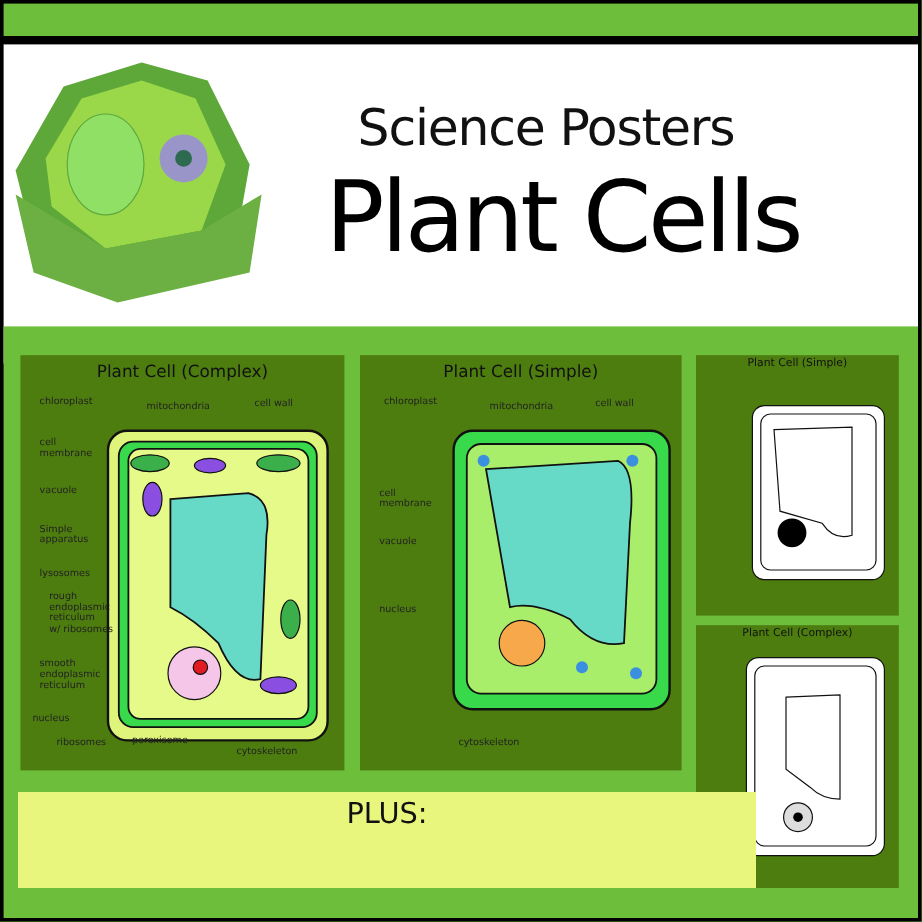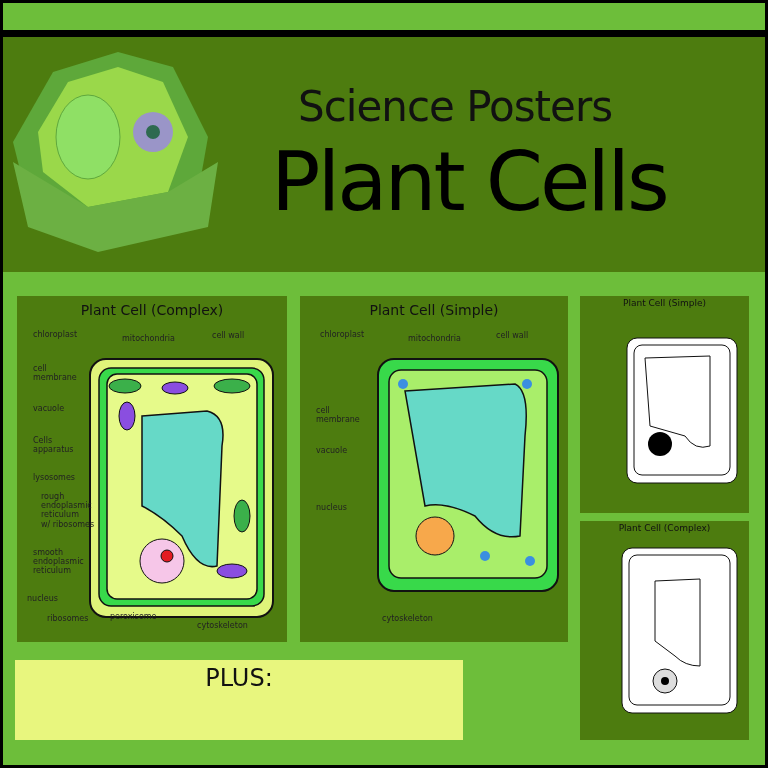--- a/index.html
+++ b/index.html
@@ -1,26 +1,26 @@
 <!DOCTYPE html>
 <html><head>
 <meta charset="utf-8">
 <style>
 *{box-sizing:border-box;margin:0;padding:0}
 body{width:768px;height:768px;overflow:hidden;background:#000;font-family:"DejaVu Sans",sans-serif;position:relative}
 .topband{position:absolute;left:3px;top:3px;width:762px;height:27px;background:#6dbe3a}
-.header{position:absolute;left:3px;top:37px;width:762px;height:266px;background:#4d7c0f}
+.header{position:absolute;left:3px;top:37px;width:762px;height:266px;background:#ffffff}
 .bottom{position:absolute;left:3px;top:272px;width:762px;height:493px;background:#6dbe3a}
 .t1{position:absolute;left:295px;top:45px;font-size:42px;letter-spacing:-1px;color:#111}
 .t2{position:absolute;left:268px;top:100px;font-size:82px;letter-spacing:-3px;color:#000;line-height:1.1}
 .t3{position:absolute;left:385px;top:207px;font-size:25px;color:#111;letter-spacing:-0.5px}
 .card{position:absolute;background:#4d7c0f}
 .ctitle{position:absolute;left:0;right:0;text-align:center;font-size:14px;color:#111}
 .lbl{position:absolute;font-size:8px;color:#222;line-height:1.15}
-.plus{position:absolute;left:15px;top:660px;width:448px;height:80px;background:#e8f67e;text-align:center;color:#111}
+.plus{position:absolute;left:15px;top:660px;width:615px;height:80px;background:#e8f67e;text-align:center;color:#111}
 .plus .p1{font-size:24px;margin-top:4px}
 .plus .p2{font-size:24px;letter-spacing:-0.5px}
 svg{position:absolute}
 </style>
 </head>
 <body>
 
 <div class="topband"></div>
 <div class="header">
   <svg style="left:5px;top:5px" width="225" height="215" viewBox="0 0 225 215">
@@ -51,21 +51,21 @@
     <ellipse cx="40" cy="60" rx="8" ry="14" fill="#8a4ee0" stroke="#111"></ellipse>
     <ellipse cx="145" cy="215" rx="15" ry="7" fill="#8a4ee0" stroke="#111"></ellipse>
     <ellipse cx="155" cy="160" rx="8" ry="16" fill="#3bb04a" stroke="#111"></ellipse>
   </svg>
   <div class="lbl" style="left:16px;top:34px">chloroplast</div>
   <div class="lbl" style="left:105px;top:38px">mitochondria</div>
   <div class="lbl" style="left:195px;top:35px">cell wall</div>
   <div class="lbl" style="left:16px;top:68px;white-space:pre">cell
 membrane</div>
   <div class="lbl" style="left:16px;top:108px">vacuole</div>
-  <div class="lbl" style="left:16px;top:140px;white-space:pre">Cells
+  <div class="lbl" style="left:16px;top:140px;white-space:pre">Simple
 apparatus</div>
   <div class="lbl" style="left:16px;top:177px">lysosomes</div>
   <div class="lbl" style="left:24px;top:196px;white-space:pre">rough
 endoplasmic
 reticulum
 w/ ribosomes</div>
   <div class="lbl" style="left:16px;top:252px;white-space:pre">smooth
 endoplasmic
 reticulum</div>
   <div class="lbl" style="left:10px;top:298px">nucleus</div>

